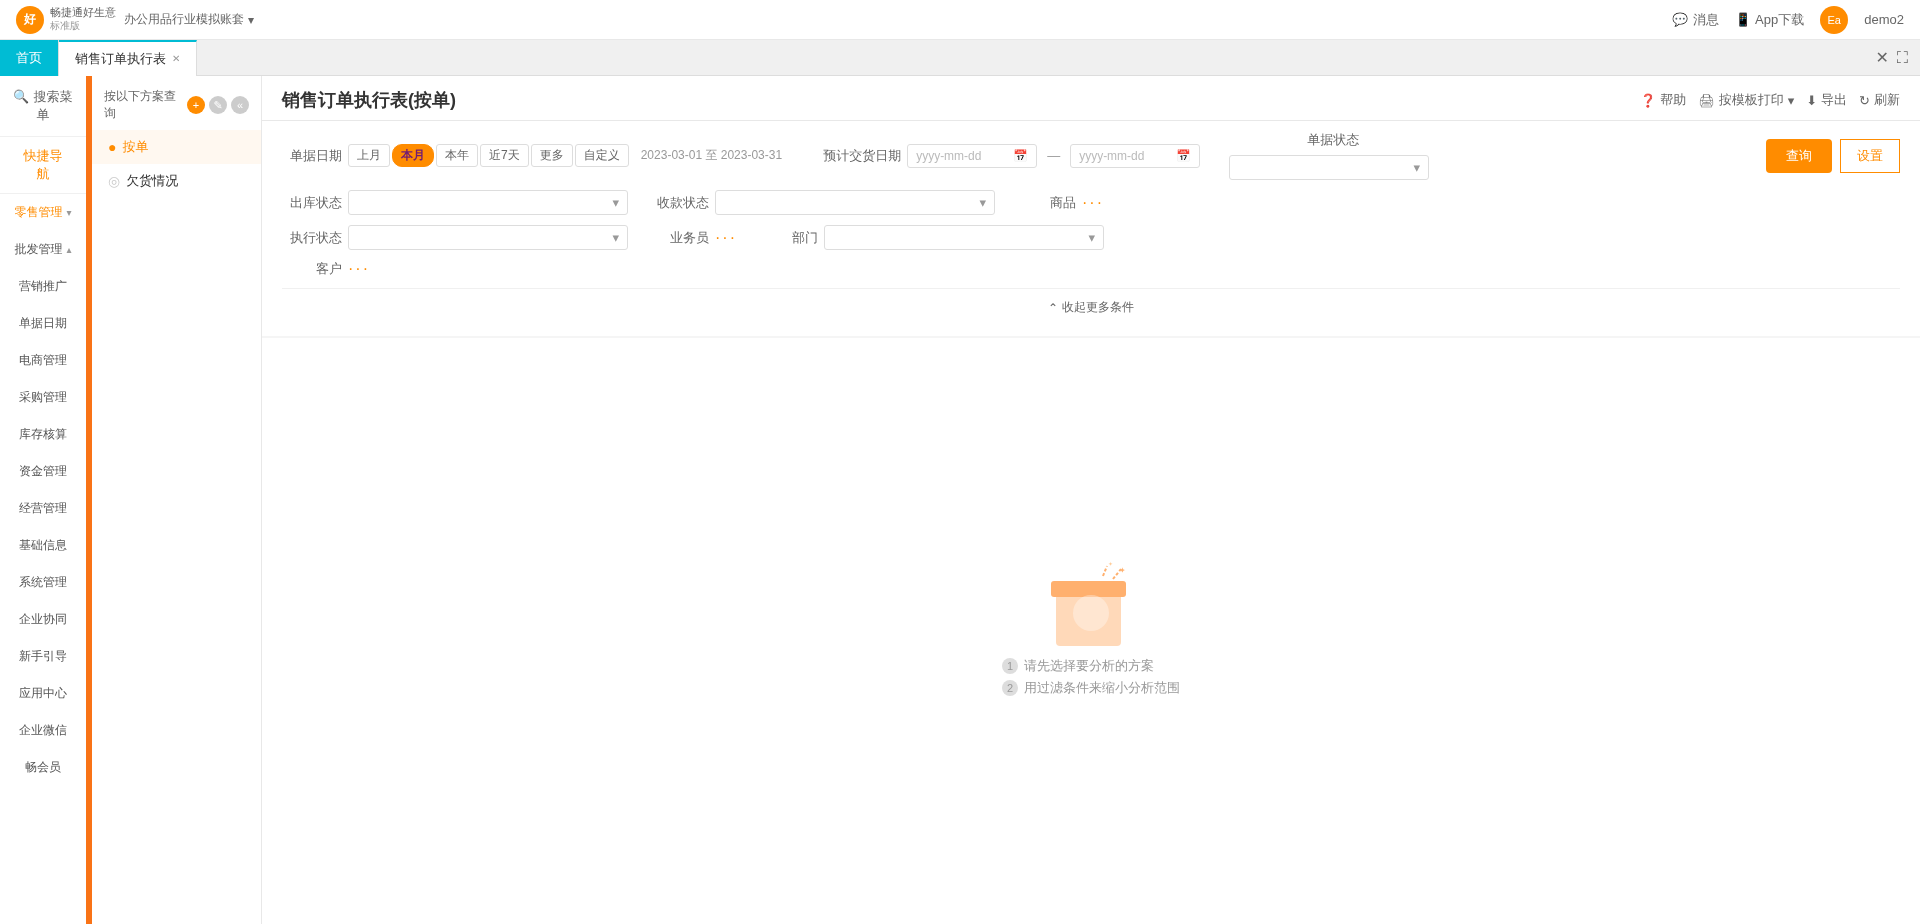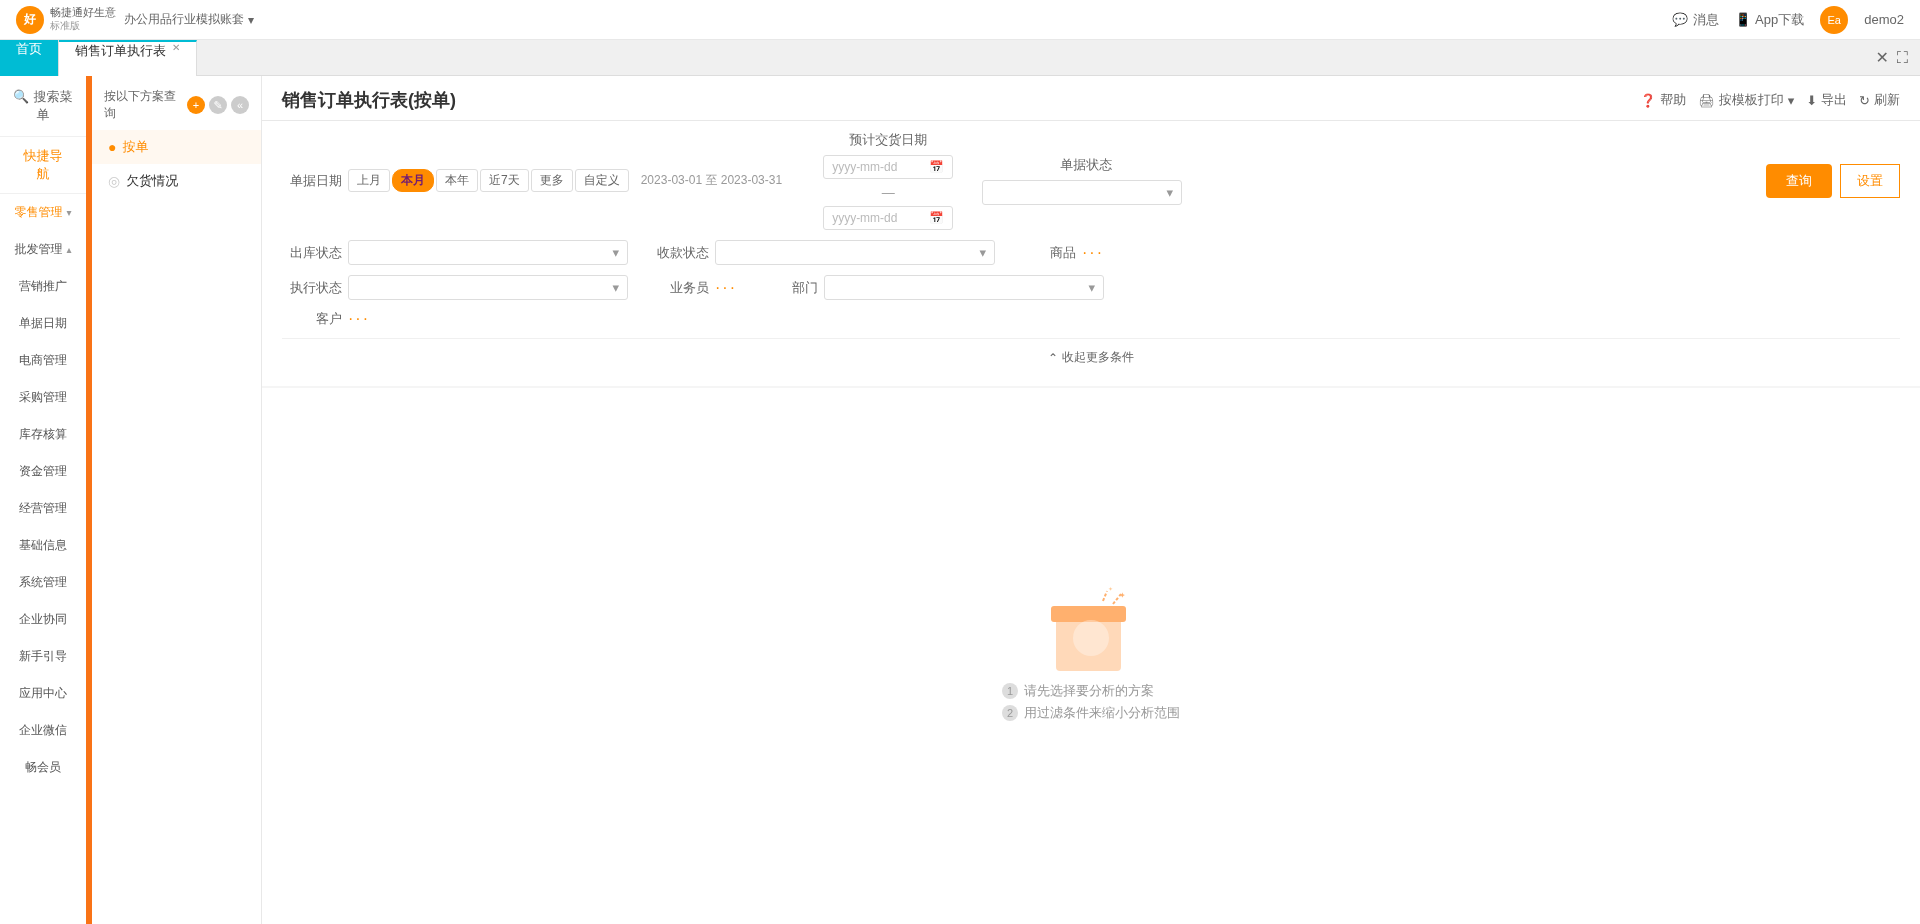--- a/index.html
+++ b/index.html
@@ -12,21 +12,21 @@
     .logo-icon { width: 28px; height: 28px; background: #ff8c00; border-radius: 50%; display: flex; align-items: center; justify-content: center; color: white; font-size: 12px; font-weight: bold; }
     .logo-text { font-size: 11px; color: #666; line-height: 1.2; }
     .logo-sub { font-size: 10px; color: #999; }
     .breadcrumb-area { display: flex; align-items: center; gap: 4px; font-size: 12px; color: #666; }
     .top-bar-right { display: flex; align-items: center; gap: 16px; font-size: 13px; color: #666; }
     .top-bar-right span { cursor: pointer; display: flex; align-items: center; gap: 4px; }
     .avatar { width: 28px; height: 28px; border-radius: 50%; background: #ff8c00; display: flex; align-items: center; justify-content: center; color: white; font-size: 11px; overflow: hidden; }
 
     
     .tabs-bar { height: 36px; background: #f0f0f0; display: flex; align-items: center; padding: 0 0; flex-shrink: 0; border-bottom: 1px solid #ddd; }
-    .tab-item { height: 36px; padding: 0 16px; display: flex; gap: 6px; cursor: pointer; font-size: 13px; color: #666; border-right: 1px solid #ddd; background: #f0f0f0; }
+    .tab-item { height: 36px; padding: 0 16px; display: flex; align-items: center; gap: 6px; cursor: pointer; font-size: 13px; color: #666; border-right: 1px solid #ddd; background: #f0f0f0; }
     .tab-item.active { background: #fff; color: #333; font-weight: 500; border-top: 2px solid #00bcd4; }
     .tab-item.home { background: #00bcd4; color: white; }
     .tab-close { font-size: 10px; color: #999; cursor: pointer; }
     .tabs-bar-right { margin-left: auto; display: flex; align-items: center; gap: 8px; padding-right: 12px; }
     .tabs-bar-right button { background: none; border: none; cursor: pointer; font-size: 16px; color: #666; }
 
     
     .main-layout { display: flex; flex: 1; overflow: hidden; }
 
     
@@ -265,21 +265,21 @@
                   <button class="date-btn active">本月</button>
                   <button class="date-btn">本年</button>
                   <button class="date-btn">近7天</button>
                   <button class="date-btn">更多</button>
                   <button class="date-btn">自定义</button>
                 </div>
                 <span class="date-range" style="margin-left:8px;">2023-03-01 至 2023-03-31</span>
               </div>
             </div>
 
-            <div class="filter-item" style="margin-left:20px;flex-direction:column;">
+            <div class="filter-item" style="margin-left:20px;">
               <span class="filter-label">预计交货日期</span>
               <div class="date-input" style="width:130px;">
                 <span style="color:#bbb;">yyyy-mm-dd</span>
                 <span style="color:#ff8c00;">📅</span>
               </div>
               <span style="margin:0 4px;color:#999;">—</span>
               <div class="date-input" style="width:130px;">
                 <span style="color:#bbb;">yyyy-mm-dd</span>
                 <span style="color:#ff8c00;">📅</span>
               </div>

